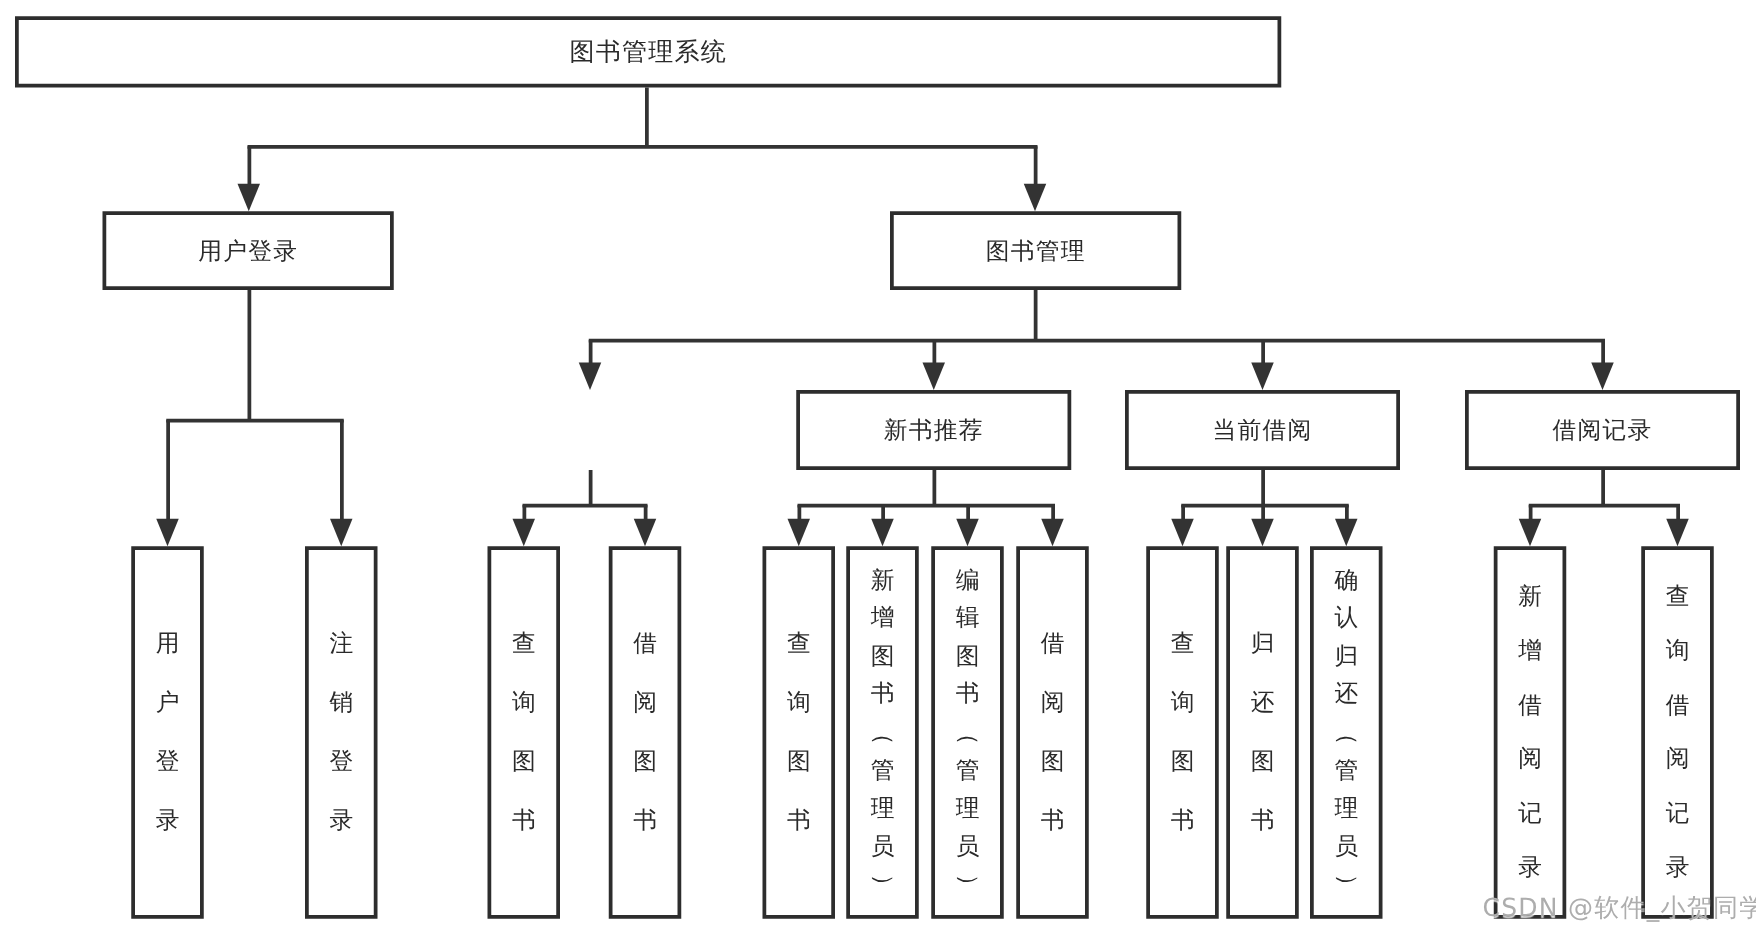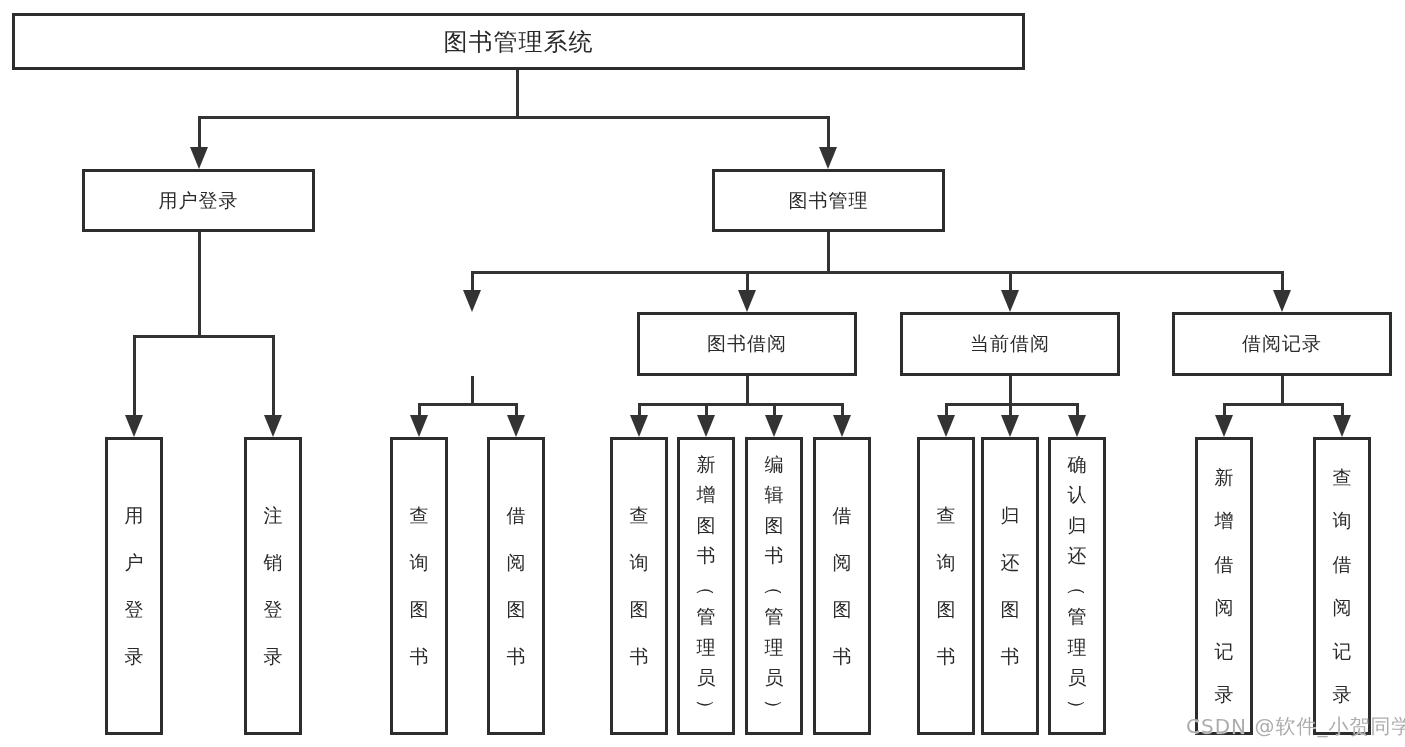--- a/index.html
+++ b/index.html
@@ -12,21 +12,21 @@
   body{font-family:"DejaVu Sans","Liberation Sans",sans-serif;}
   .stage{
     position:relative;width:1405px;height:747px;background:#ffffff;overflow:hidden;
   }
   .box{
     position:absolute;background:#ffffff;border:3px solid var(--border);
     box-sizing:border-box;display:flex;align-items:center;justify-content:center;
     color:var(--text);
   }
   .hlabel{font-size:19px;letter-spacing:1px;white-space:nowrap;}
-  .root-label{font-size:24px;font-family:Liberation Serif, serif;}
+  .root-label{font-size:20px;font-family:Liberation Serif, serif;}
   .vtext{
     display:flex;flex-direction:column;align-items:center;justify-content:center;
     width:100%;height:100%;font-size:19px;color:var(--text);
   }
   .vtext span{line-height:1;display:block;}
   .vtext .rot{transform:rotate(90deg);}
   .cline{position:absolute;background:var(--line);}
   .arrow{
     position:absolute;width:0;height:0;
     border-left:9px solid transparent;border-right:9px solid transparent;
@@ -48,21 +48,21 @@
   </div>
 
   <div class="box" style="left:82px;top:169px;width:233px;height:63px">
     <span class="hlabel">用户登录</span>
   </div>
   <div class="box" style="left:712px;top:169px;width:233px;height:63px">
     <span class="hlabel">图书管理</span>
   </div>
 
   <div class="box" style="left:637px;top:312px;width:220px;height:64px">
-    <span class="hlabel">图书借阅</span>
+    <span class="hlabel">新书推荐</span>
   </div>
   <div class="box" style="left:900px;top:312px;width:220px;height:64px">
     <span class="hlabel">当前借阅</span>
   </div>
   <div class="box" style="left:1172px;top:312px;width:220px;height:64px">
     <span class="hlabel">借阅记录</span>
   </div>
 
   <div class="box" style="left:105px;top:437px;width:58px;height:298px">
     <span class="vtext" style="gap: 28px;">

